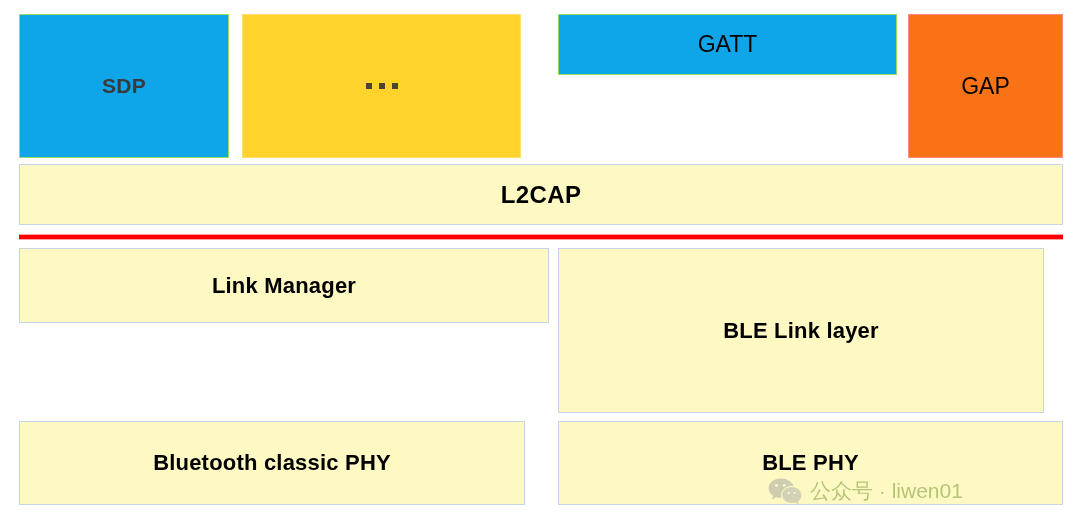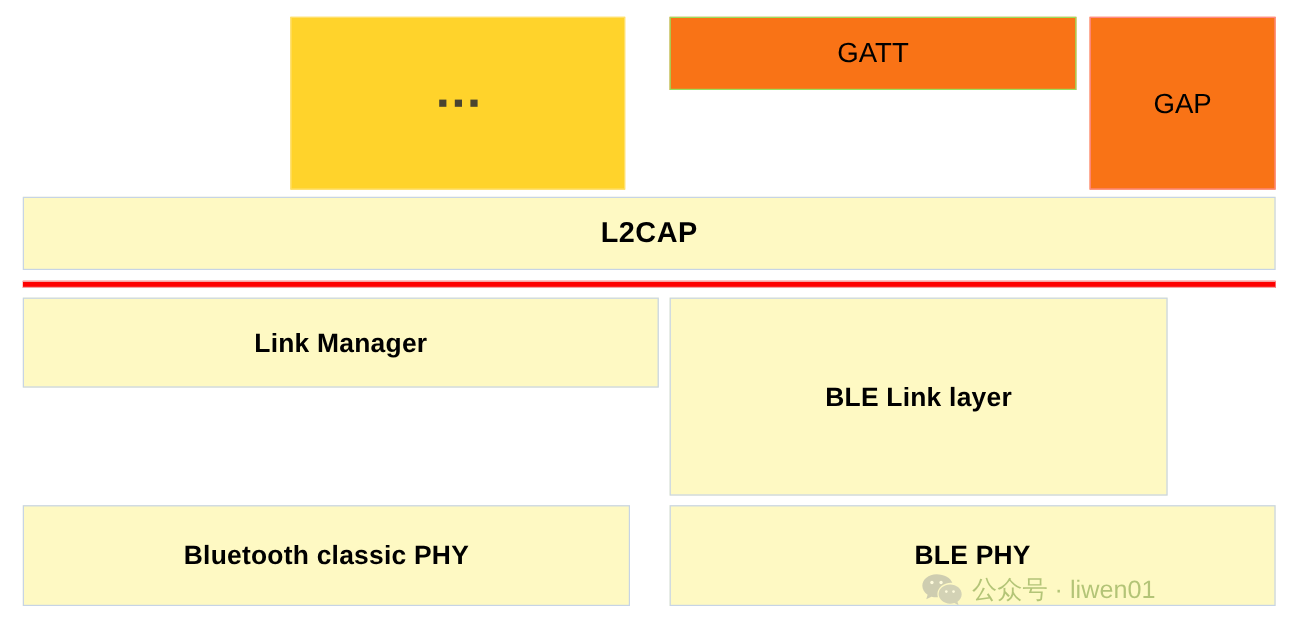--- a/index.html
+++ b/index.html
@@ -21,21 +21,21 @@
     position: absolute;
     box-sizing: border-box;
     display: flex;
     align-items: center;
     justify-content: center;
     text-align: center;
     line-height: 1.15;
   }
   
   .box.green {
-    background: #f97316;
+    background: #0ea5e9;
     border: 1px solid #9ade5c;
   }
   .box.yellow {
     background: #ffd32b;
     border: 1px solid #ffdf6b;
   }
   .box.red {
     background: #f97316;
     border: 1px solid #ff8a8a;
   }
@@ -112,20 +112,23 @@
     width: 34px;
     height: 26px;
     flex: none;
   }
 </style>
 </head>
 <body>
 
 <div id="stack-diagram">
 
+  <div class="box green" style="left:19px; top:14px; width:210px; height:144px;">
+    <span class="t-bold-dark">SDP</span>
+  </div>
 
   <div class="box yellow" style="left:242px; top:14px; width:279px; height:144px;">
     <span class="ellipsis-dots" title="...">
       <i></i>
       <i></i>
       <i></i>
     </span>
   </div>
 
   <div class="box green" style="left:558px; top:14px; width:339px; height:61px;">
@@ -145,21 +148,21 @@
 
   <div class="box blue" style="left:19px; top:248px; width:530px; height:75px;">
     <span class="t-bold-black">Link Manager</span>
   </div>
 
 
   <div class="box blue" style="left:19px; top:421px; width:506px; height:84px;">
     <span class="t-bold-black">Bluetooth classic PHY</span>
   </div>
 
-  <div class="box blue" style="left:558px; top:248px; width:415px; height:165px;">
+  <div class="box blue" style="left:558px; top:248px; width:486px; height:165px;">
     <span class="t-bold-black">BLE Link layer</span>
   </div>
 
   <div class="box blue" style="left:558px; top:421px; width:505px; height:84px;">
     <span class="t-bold-black">BLE PHY</span>
   </div>
 
   <div id="watermark">
     <span class="wechat-mark">
       <svg width="34" height="26" viewBox="0 0 34 26" xmlns="http://www.w3.org/2000/svg">

